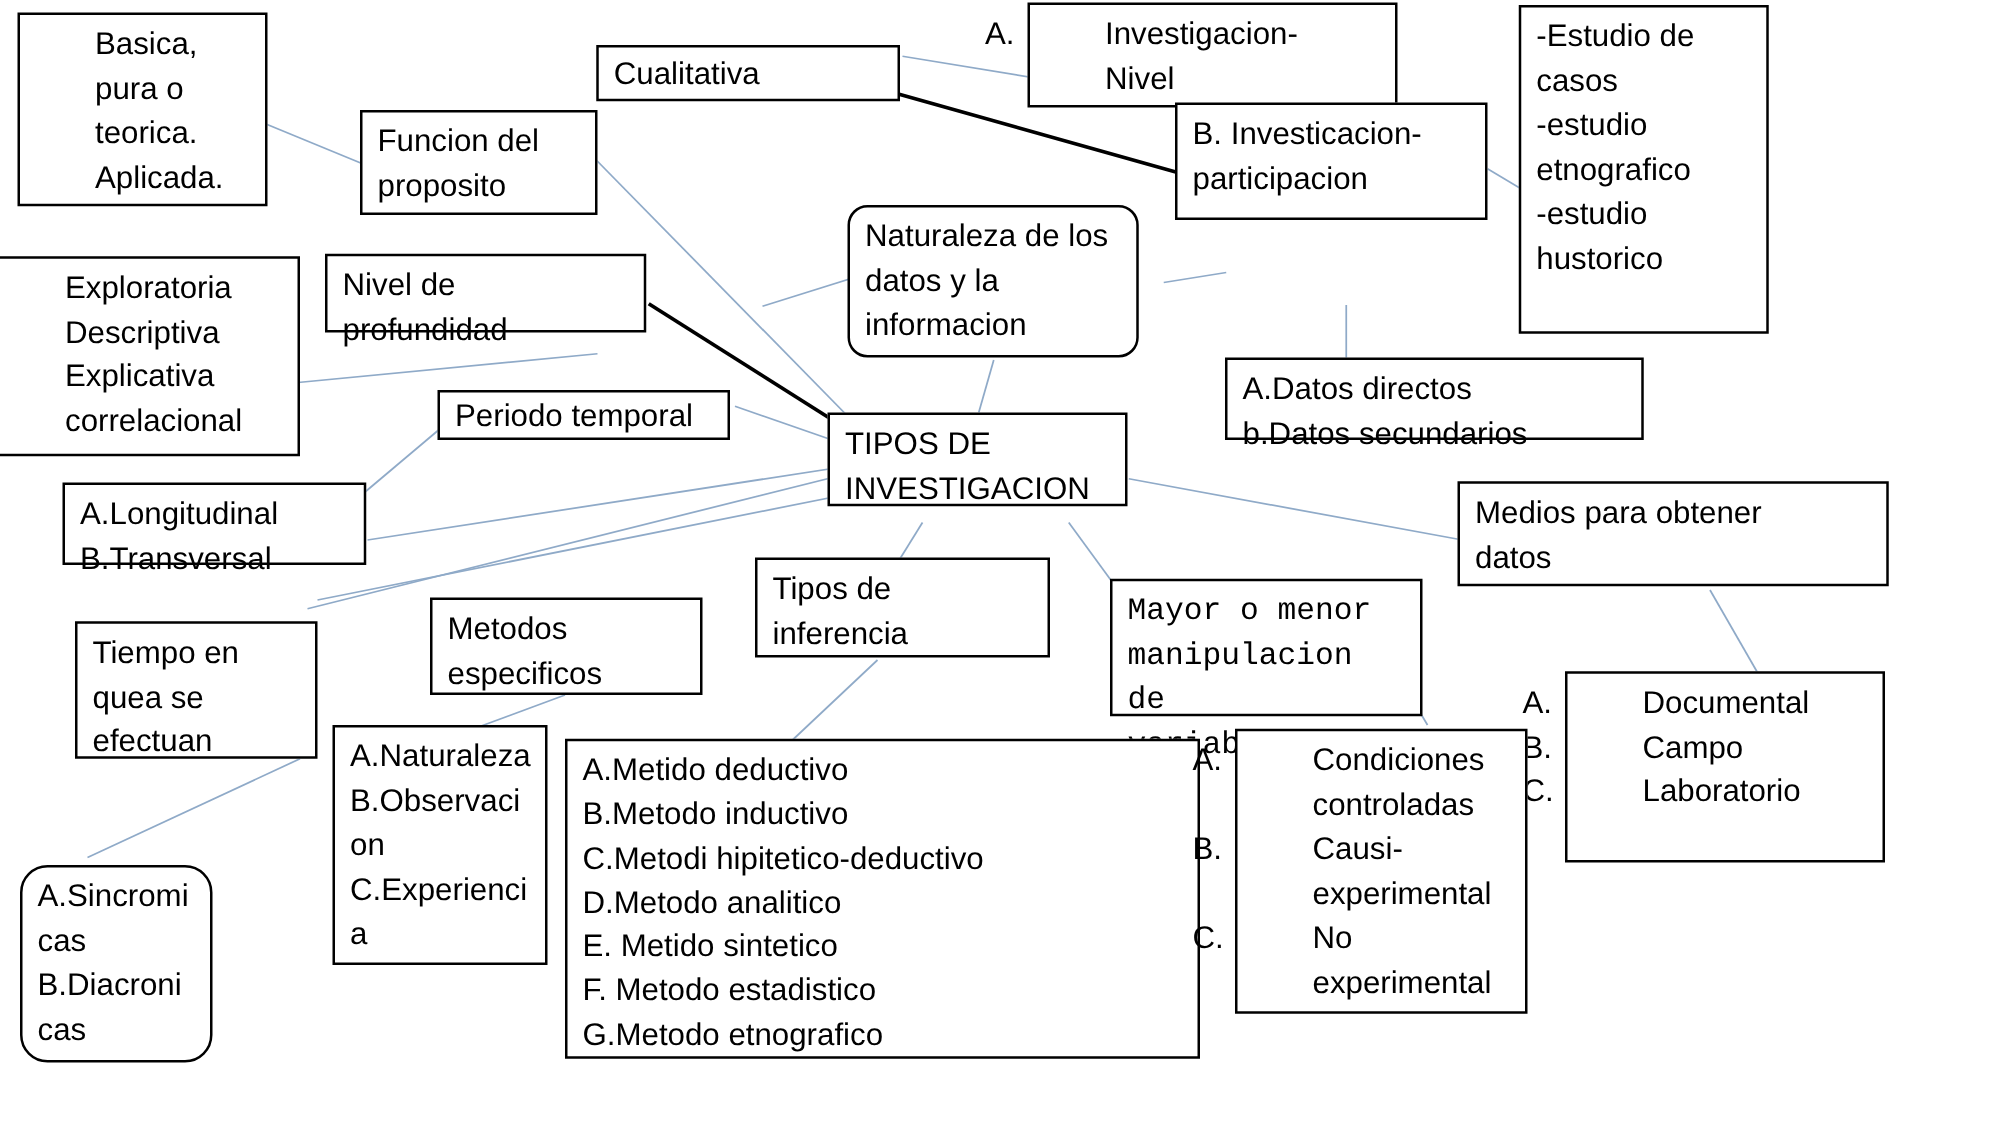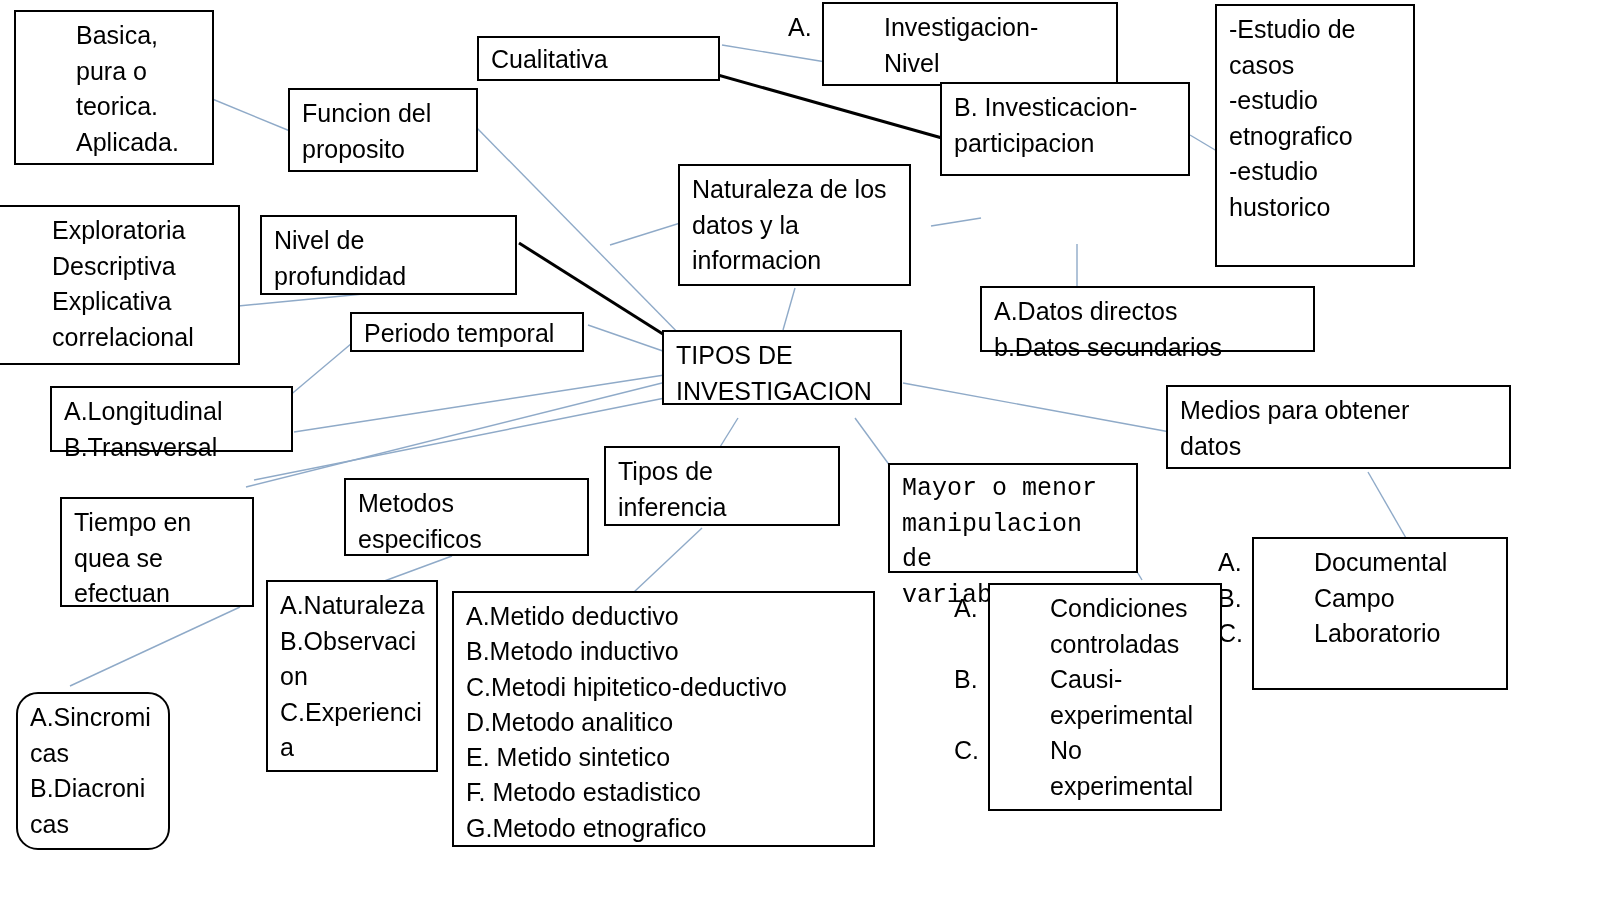--- a/index.html
+++ b/index.html
@@ -88,24 +88,24 @@
 
   <div class="node" style="left:1215px; top:4px; width:200px; height:263px; line-height:1.42;">-Estudio de
 casos
 -estudio
 etnografico
 -estudio
 hustorico</div>
 
   <div class="node" style="left:-10px; top:205px; width:250px; height:160px;"><span style="display: block; padding-left: 48px; text-indent: -48px;"><span style="display: inline-block; width: 48px;">1.</span>Exploratoria</span><span style="display: block; padding-left: 48px; text-indent: -48px;"><span style="display: inline-block; width: 48px;">2.</span>Descriptiva</span><span style="display: block; padding-left: 48px; text-indent: -48px;"><span style="display: inline-block; width: 48px;">3.</span>Explicativa</span><span style="display: block; padding-left: 48px; text-indent: -48px;"><span style="display: inline-block; width: 48px;">4.</span>correlacional</span></div>
 
-  <div class="node" style="left:260px; top:215px; width:257px; height:80px;">Nivel de
+  <div class="node" style="left:260px; top:203px; width:257px; height:63px;">Nivel de
 profundidad</div>
 
-  <div class="node" style="left:678px; top:164px; width:233px; height:122px;">Naturaleza de los
+  <div class="node" style="left:678px; top:164px; width:233px; height:122px;border-radius:16px;">Naturaleza de los
 datos y la
 informacion</div>
 
 
   <div class="node" style="left:980px; top:286px; width:335px; height:66px;">A.Datos directos
 b.Datos secundarios</div>
 
   <div class="node" style="left:350px; top:312px; width:234px; height:40px; padding-top:2px;">Periodo temporal</div>
 
   <div class="node center-title" style="left:662px; top:330px; width:240px; height:75px; padding-left:12px;">TIPOS DE
@@ -114,21 +114,21 @@
   <div class="node" style="left:50px; top:386px; width:243px; height:66px;">A.Longitudinal
 B.Transversal</div>
 
   <div class="node" style="left:1166px; top:385px; width:345px; height:84px;">Medios para obtener
 datos</div>
 
   <div class="node" style="left:60px; top:497px; width:194px; height:110px;">Tiempo en
 quea se
 efectuan</div>
 
-  <div class="node" style="left:344px; top:478px; width:245px; height:78px;">Metodos
+  <div class="node" style="left:344px; top:478px; width:218px; height:78px;">Metodos
 especificos</div>
 
   <div class="node" style="left:604px; top:446px; width:236px; height:80px;">Tipos de
 inferencia</div>
 
   <div class="node" style="left:888px; top:463px; width:250px; height:110px;font-family:Liberation Mono, monospace;">Mayor o menor
 manipulacion de
 variables</div>
 
   <div class="node" style="left:1252px; top:537px; width:256px; height:153px;"><span style="display: block; padding-left: 48px; text-indent: -48px;"><span style="display: inline-block; width: 48px;">A.</span>Documental</span><span style="display: block; padding-left: 48px; text-indent: -48px;"><span style="display: inline-block; width: 48px;">B.</span>Campo</span><span style="display: block; padding-left: 48px; text-indent: -48px;"><span style="display: inline-block; width: 48px;">C.</span>Laboratorio</span></div>
@@ -137,21 +137,21 @@
 cas
 B.Diacroni
 cas</div>
 
   <div class="node" style="left:266px; top:580px; width:172px; height:192px;">A.Naturaleza
 B.Observaci
 on
 C.Experienci
 a</div>
 
-  <div class="node" style="left:452px; top:591px; width:423px; height:256px; line-height:1.41;">A.Metido deductivo
+  <div class="node" style="left:452px; top:591px; width:508px; height:256px; line-height:1.41;">A.Metido deductivo
 B.Metodo inductivo
 C.Metodi hipitetico-deductivo
 D.Metodo analitico
 E. Metido sintetico
 F. Metodo estadistico
 G.Metodo etnografico</div>
 
   <div class="node" style="left:988px; top:583px; width:234px; height:228px;"><span style="display: block; padding-left: 48px; text-indent: -48px;"><span style="display: inline-block; width: 48px;">A.</span>Condiciones</span><span style="display: block; padding-left: 48px; text-indent: 0px;">controladas</span><span style="display: block; padding-left: 48px; text-indent: -48px;"><span style="display: inline-block; width: 48px;">B.</span>Causi-</span><span style="display: block; padding-left: 48px; text-indent: 0px;">experimental</span><span style="display: block; padding-left: 48px; text-indent: -48px;"><span style="display: inline-block; width: 48px;">C.</span>No</span><span style="display: block; padding-left: 48px; text-indent: 0px;">experimental</span></div>
 
 </div>

